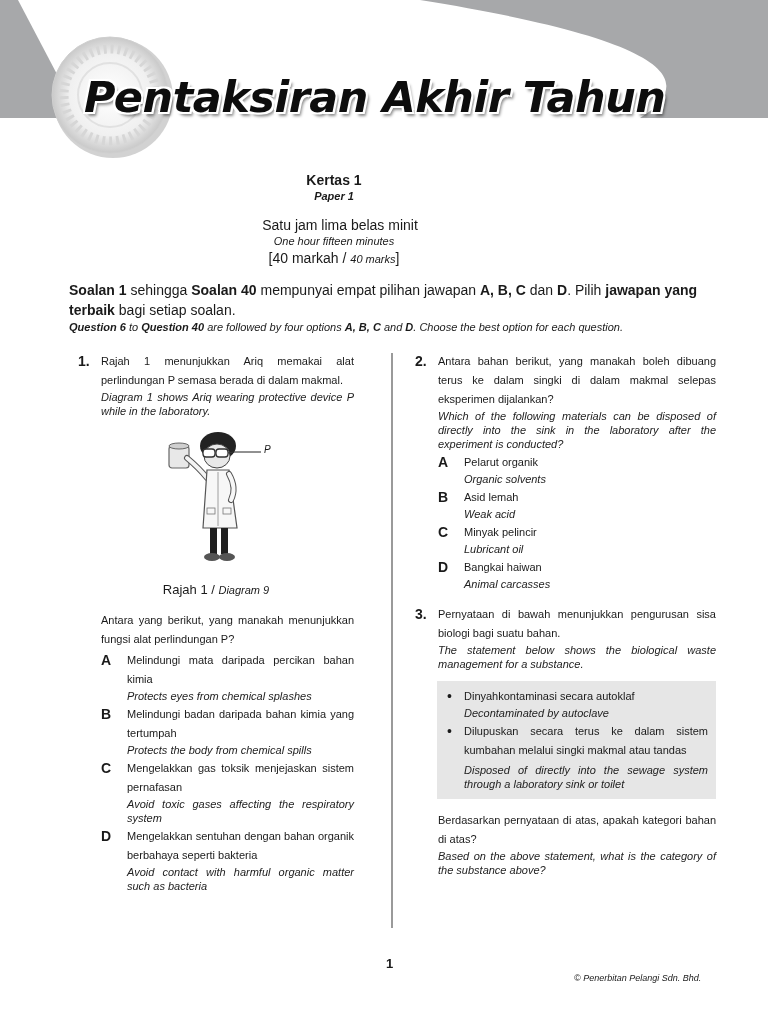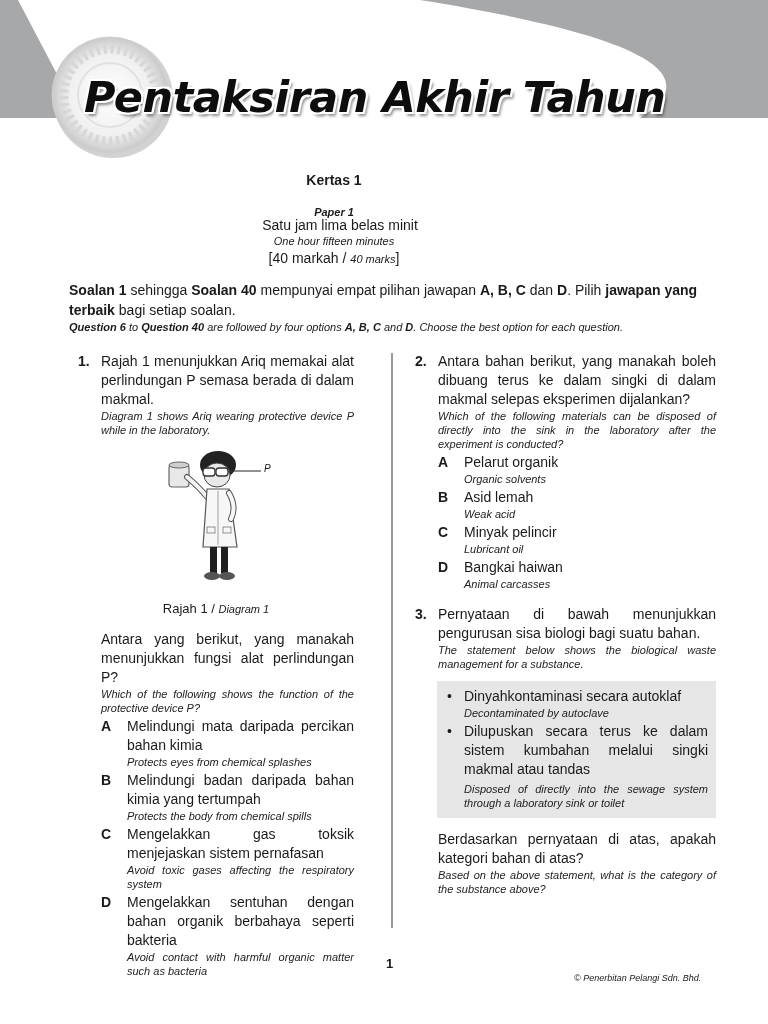--- a/index.html
+++ b/index.html
@@ -14,38 +14,38 @@
     position: absolute; left: 84px; top: 72px; width: 620px;
     font-family: "DejaVu Sans", sans-serif; font-weight: bold; font-style: italic;
     font-size: 43px; letter-spacing: -0.5px; color: #0d0d0d;
     text-shadow: 2px 2px 0 #fff, -2px -2px 0 #fff, 2px -2px 0 #fff, -2px 2px 0 #fff,
                  3px 4px 3px rgba(0,0,0,0.45);
     white-space: nowrap;
   }
 
   .center { position: absolute; left: 0; width: 668px; text-align: center; }
   .kertas { top: 172px; font-size: 14px; font-weight: bold; }
-  .paper { top: 206px; font-size: 11px; font-weight: bold; font-style: italic; text-align: center; }
+  .paper { top: 190px; font-size: 11px; font-weight: bold; font-style: italic; text-align: center; }
   .duration { top: 217px; font-size: 14px; padding-left: 6px; }
   .duration-en { top: 235px; font-size: 11px; font-style: italic; }
   .marks { top: 250px; font-size: 14px; }
   .marks i { font-size: 11px; }
 
   .instructions { position: absolute; left: 69px; top: 280px; width: 650px; }
   .instr-ms { font-size: 14px; line-height: 20px; }
   .instr-en { font-size: 11px; font-style: italic; line-height: 14px; }
 
   .col { position: absolute; top: 352px; width: 276px; }
   .col-left { left: 78px; }
   .col-right { left: 415px; width: 301px; }
   .divider { position: absolute; left: 391px; top: 353px; width: 1.5px; height: 575px; background: #9a9a9a; }
 
   .q { position: relative; padding-left: 23px; }
   .qnum { position: absolute; left: 0; top: 0; font-weight: bold; font-size: 14px; line-height: 19px; }
-  .ms { font-size: 14px; line-height: 19px; text-align: justify; }
+  .ms { font-size: 11px; line-height: 19px; text-align: justify; }
   .en { font-size: 11px; line-height: 14px; font-style: italic; text-align: justify; color: #222; }
   .opt { position: relative; padding-left: 26px; margin-top: 2px; }
   .opt .letter { position: absolute; left: 0; top: 0; font-weight: bold; font-size: 14px; line-height: 19px; }
   .opt .ms { text-align: justify; }
 
   .figure { position: relative; height: 150px; margin: 10px 0 0 0; }
   .caption { text-align: center; font-size: 13px; margin: 4px 0 14px -23px; }
   .caption i { font-size: 11px; }
 
   .statement-box {
@@ -134,24 +134,23 @@
         <rect x="62" y="80" width="8" height="6" fill="none" stroke="#777" stroke-width="0.8"></rect>
 
         <rect x="49" y="100" width="7" height="26" fill="#1f1f1f"></rect>
         <rect x="60" y="100" width="7" height="26" fill="#1f1f1f"></rect>
 
         <ellipse cx="51" cy="129" rx="8" ry="4" fill="#555"></ellipse>
         <ellipse cx="66" cy="129" rx="8" ry="4" fill="#555"></ellipse>
       </svg>
       <span style="position:absolute;left:163px;top:16px;font-size:10px;font-style:italic">P</span>
     </div>
-    <div class="caption"><span>Rajah 1 / </span><i>Diagram 1</i></div>
+    <div class="caption"><span>Rajah 1 / </span><i>Diagram 9</i></div>
 
     <div class="ms">Antara yang berikut, yang manakah menunjukkan fungsi alat perlindungan P?</div>
-    <div class="en">Which of the following shows the function of the protective device P?</div>
 
     <div class="opt">
       <span class="letter">A</span>
       <div class="ms">Melindungi mata daripada percikan bahan kimia</div>
       <div class="en">Protects eyes from chemical splashes</div>
     </div>
     <div class="opt">
       <span class="letter">B</span>
       <div class="ms">Melindungi badan daripada bahan kimia yang tertumpah</div>
       <div class="en">Protects the body from chemical spills</div>

